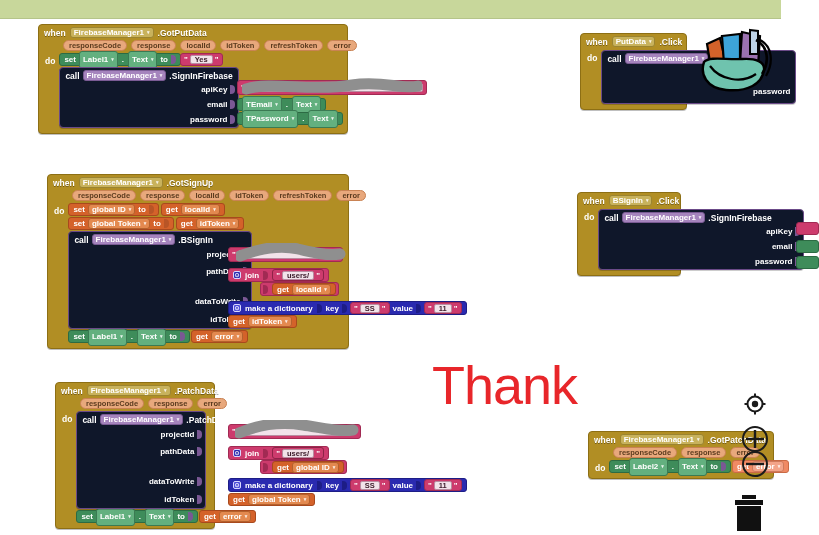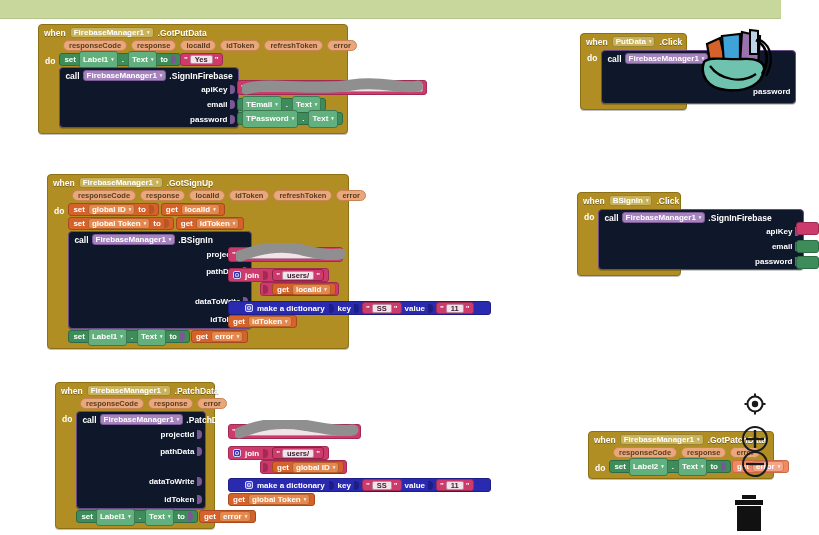--- a/index.html
+++ b/index.html
@@ -114,21 +114,21 @@
   .socket-lbl { color:#fff; font-size:8px; font-weight:bold; text-align:right; }
   .plug {
     width:5px; height:9px; background:#7a5894;
     border-radius:0 4px 4px 0; display:inline-block;
   }
 
   
   .blue-blk {
     display:inline-flex; align-items:center; gap:4px;
     background:#2a2ab0; border:1px solid #1d1d86; border-radius:3px;
-    height:14px; padding:0 16px; color:#fff; font-size:8px; font-weight:bold;
+    height:14px; padding:0 4px; color:#fff; font-size:8px; font-weight:bold;
     white-space:nowrap;
   }
   .mut {
     width:8px; height:8px; border-radius:2px;
     background:#4a4ad8; border:1px solid #d8d8ff;
     display:inline-flex; align-items:center; justify-content:center;
     color:#fff; font-size:6px; line-height:1;
   }
   .join-blk {
     display:inline-flex; align-items:center; gap:4px;
@@ -736,20 +736,21 @@
             <span style="background:#f3a489; border:1px solid #cf7a5c; border-radius:3px; padding:0 3px; height:11px; display:inline-flex; align-items:center; gap:3px; font-size:8px; color:#fff; font-weight:bold;">
               <span>error</span>
               <span class="caret">▾</span>
             </span>
           </div>
         </div>
       </div>
     </div>
   </div>
 
+  <div id="thank">Thank</div>
 
   <svg class="ctrl-ic" style="left:743px; top:392px;" width="24" height="24">
     <circle cx="12" cy="12" r="7.5" fill="none" stroke="#1a1a1a" stroke-width="2"></circle>
     <circle cx="12" cy="12" r="3.2" fill="#1a1a1a"></circle>
     <line x1="12" y1="1.5" x2="12" y2="5" stroke="#1a1a1a" stroke-width="2"></line>
     <line x1="12" y1="19" x2="12" y2="22.5" stroke="#1a1a1a" stroke-width="2"></line>
     <line x1="1.5" y1="12" x2="5" y2="12" stroke="#1a1a1a" stroke-width="2"></line>
     <line x1="19" y1="12" x2="22.5" y2="12" stroke="#1a1a1a" stroke-width="2"></line>
   </svg>
 

